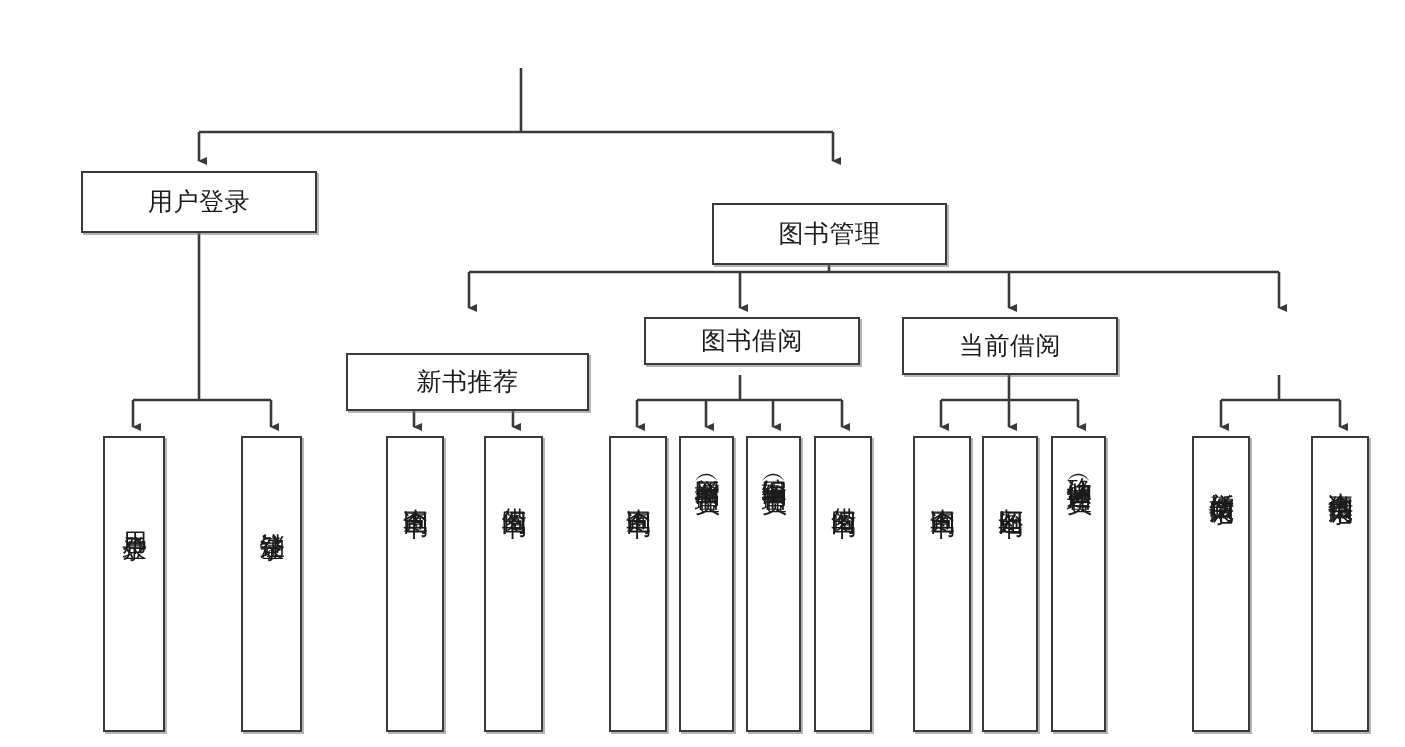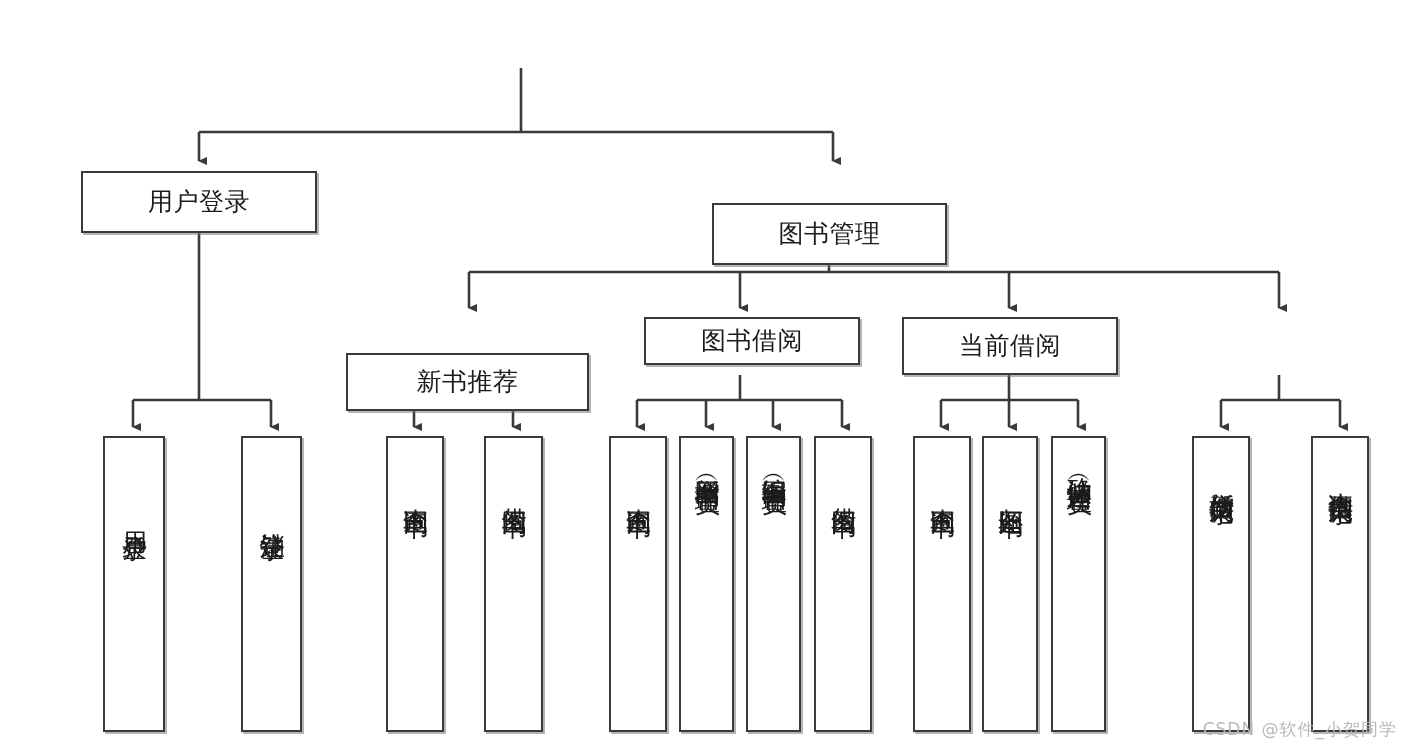--- a/index.html
+++ b/index.html
@@ -163,14 +163,13 @@
     <span class="txt">确认归还（管理员）</span>
   </div>
 
   <div class="node vert mid5 shadow" style="left:1192px;top:436px;width:58px;height:296px;">
     <span class="txt">新增借阅记录</span>
   </div>
   <div class="node vert mid5 shadow" style="left:1311px;top:436px;width:58px;height:296px;">
     <span class="txt">查询借阅记录</span>
   </div>
 
-  <div id="watermark">CSDN @软件_小贺同学</div>
 </div>
 
 </body></html>

